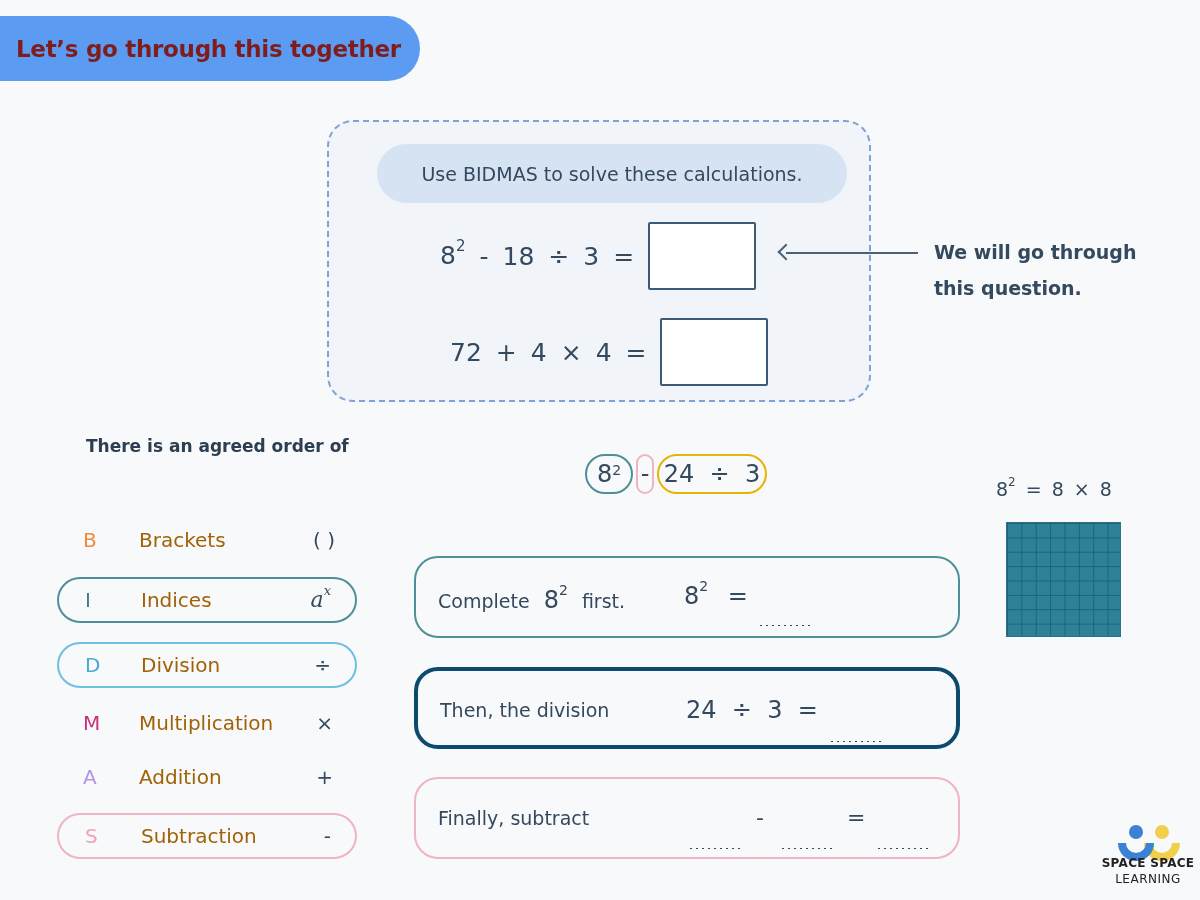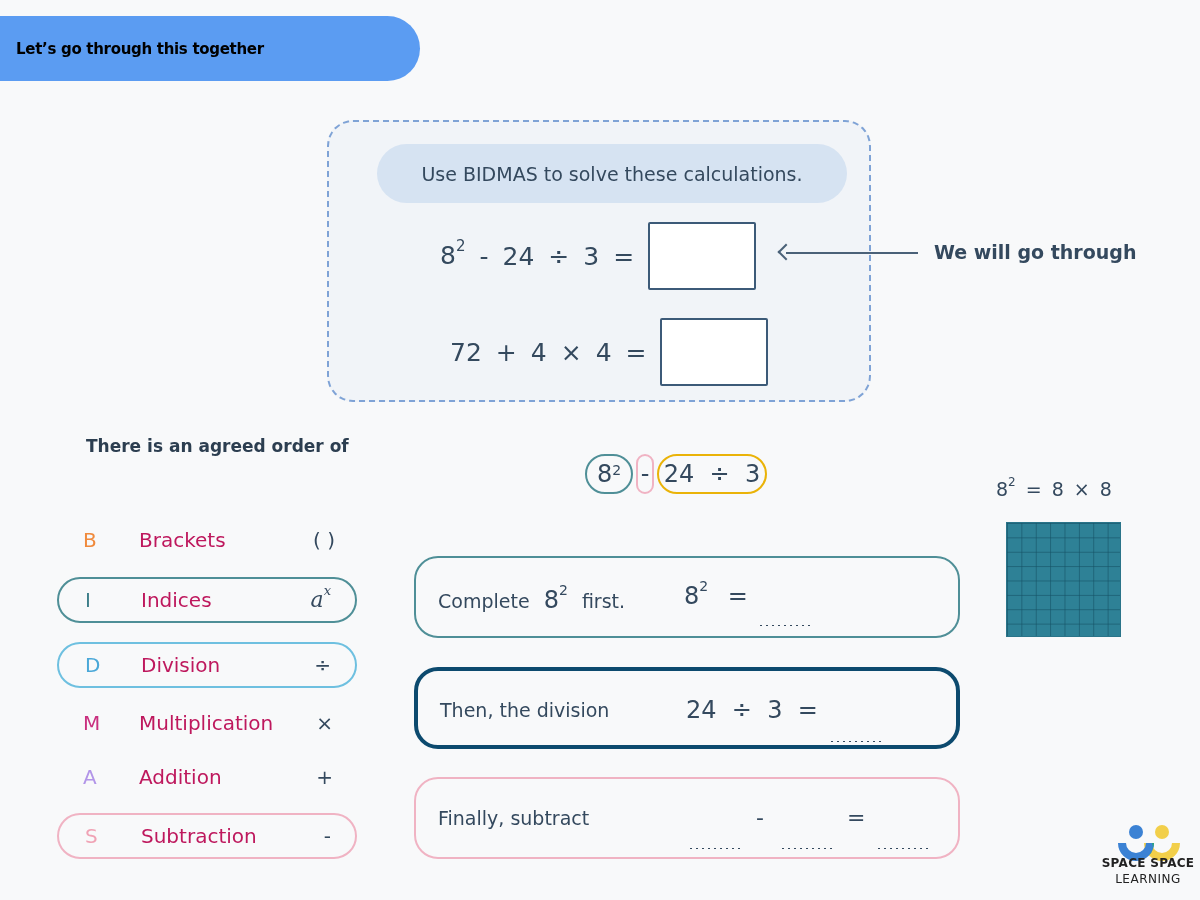--- a/index.html
+++ b/index.html
@@ -14,21 +14,21 @@
 
   
   .header-pill {
     left: 0; top: 16px; width: 420px; height: 65px;
     background: #5b9cf2;
     border-radius: 0 33px 33px 0;
     display: flex; align-items: center;
     padding-left: 16px;
   }
   .header-pill span {
-    color: #000000; font-size: 15px; font-weight: bold; letter-spacing: -0.3px;
+    color: #7f1d1d; font-size: 23px; font-weight: bold; letter-spacing: -0.3px;
   }
 
   
   .question-card {
     left: 327px; top: 120px; width: 544px; height: 282px;
     border: 2px dashed #7fa3d6;
     border-radius: 26px;
     background: #f1f4f8;
   }
   .instruction-pill {
@@ -69,21 +69,21 @@
     font-size: 17px; font-weight: bold; color: #2c3e50; line-height: 33px;
   }
 
   
   .bid-row {
     left: 57px; width: 300px; height: 46px;
     display: flex; align-items: center;
     border-radius: 23px;
   }
   .bid-row .letter { width: 82px; padding-left: 26px; font-size: 20px; }
-  .bid-row .word { width: 160px; font-size: 20px; color: #be185d; }
+  .bid-row .word { width: 160px; font-size: 20px; color: #a16207; }
   .bid-row .sym { flex: 1; text-align: right; padding-right: 24px; font-size: 20px; color: #34495e; }
   .bid-row .sym.math { font-family: "DejaVu Serif", serif; font-style: italic; font-size: 22px; }
   .bid-row .sym.math sup { font-size: 13px; position: relative; top: -4px; }
 
   
   .expr {
     left: 585px; top: 454px; height: 40px; display: flex; align-items: center; gap: 3px;
   }
   .chip {
     height: 40px; display: flex; align-items: center; justify-content: center;
@@ -133,41 +133,42 @@
 </div>
 
 <div class="abs question-card"></div>
 <div class="abs instruction-pill">
   <span>Use BIDMAS to solve these calculations.</span>
 </div>
 
 <div class="abs eq" style="left:440px; top:222px;">
   <span><span>8</span><sup>2</sup></span>
   <span>-</span>
-  <span>24</span>
+  <span>18</span>
   <span>÷</span>
   <span>3</span>
   <span>=</span>
   <div class="answer-box"></div>
 </div>
 
 <div class="abs eq" style="left:450px; top:318px;">
   <span>72</span>
   <span>+</span>
   <span>4</span>
   <span>×</span>
   <span>4</span>
   <span>=</span>
   <div class="answer-box"></div>
 </div>
 
 <div class="abs arrow-line"></div>
 <div class="abs arrow-head"></div>
 <div class="abs note">
   <div>We will go through</div>
+  <div>this question.</div>
 </div>
 
 <div class="abs intro">
   <div>There is an agreed order of</div>
 </div>
 
 <div class="abs bid-row" style="top:517px;">
   <span class="letter" style="color:#f08a3c;">B</span>
   <span class="word">Brackets</span>
   <span class="sym" style="padding-right:22px;">( )</span>

